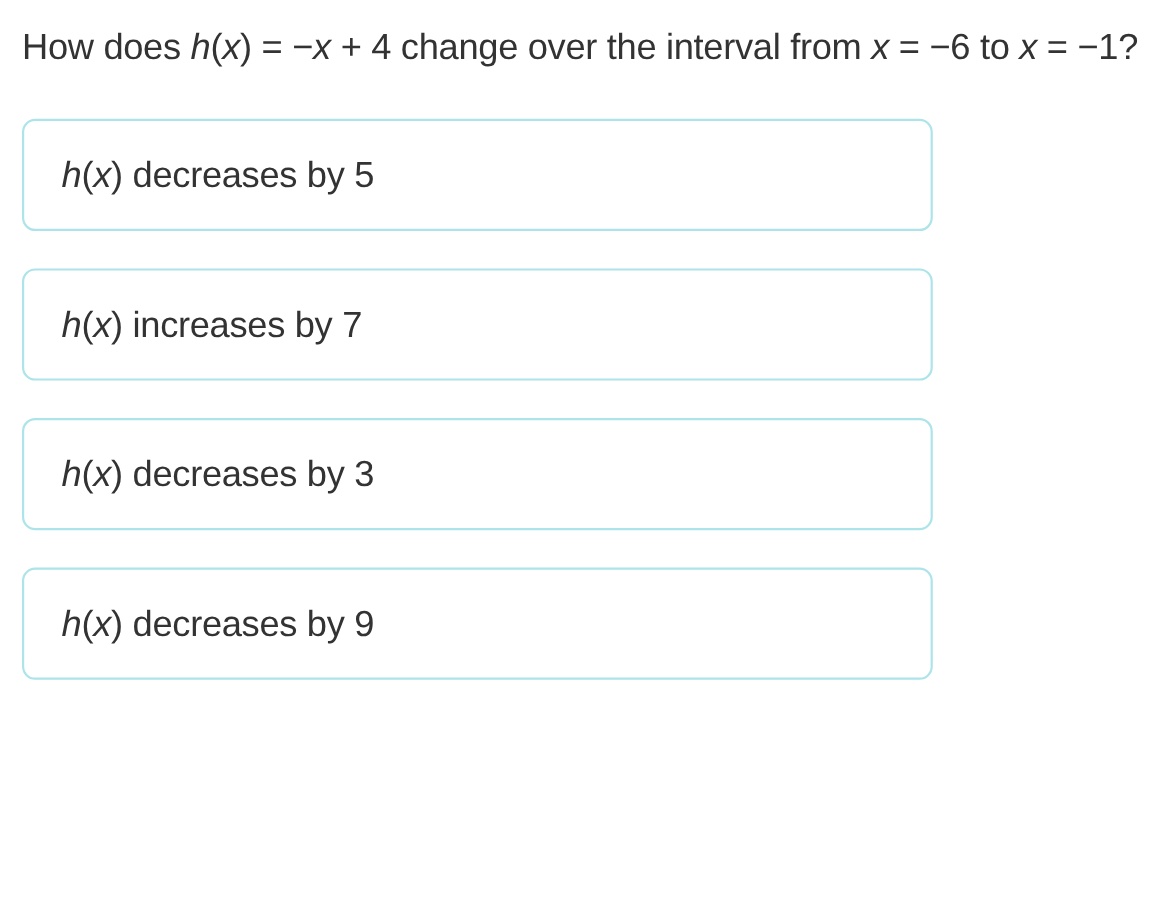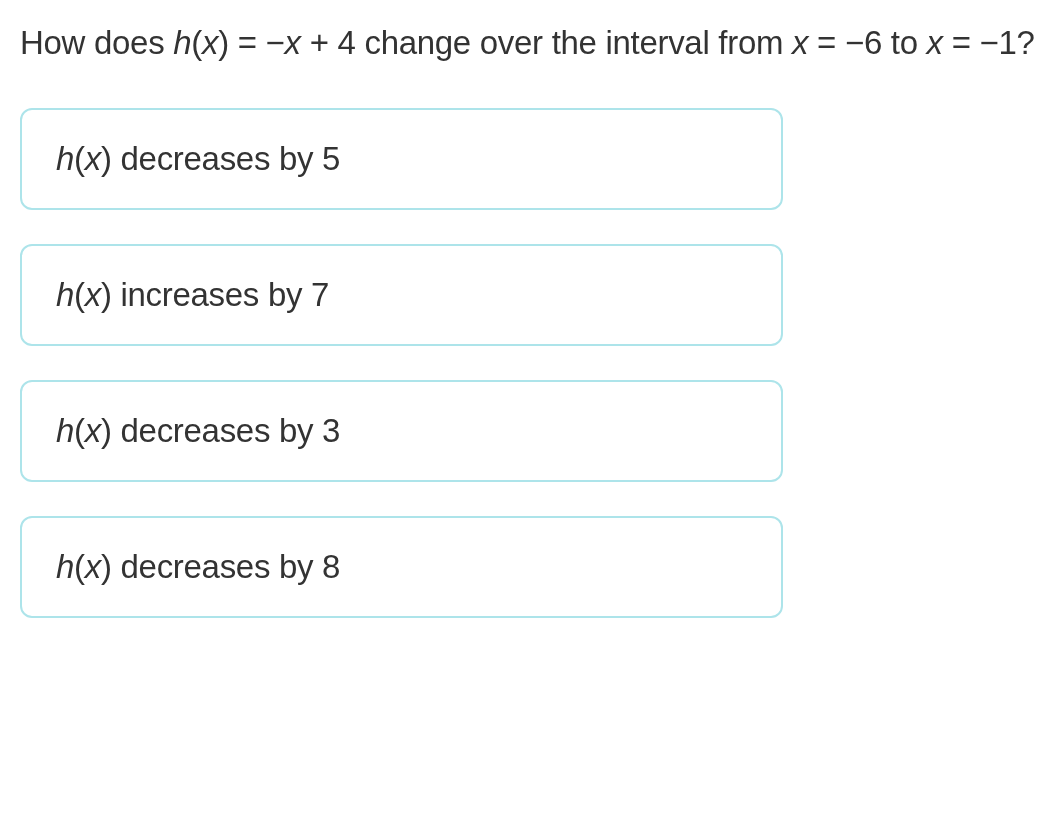--- a/index.html
+++ b/index.html
@@ -21,21 +21,21 @@
       letter-spacing: -0.3px;
     }
     .question .func {
       font-style: italic;
     }
     .question .var-x {
       font-style: italic;
     }
     .answer-option {
       display: block;
-      width: 763px;
+      width: 828px;
       border: 2px solid #ade4ea;
       border-radius: 12px;
       background-color: #ffffff;
       padding: 30px 34px;
       margin-bottom: 34px;
       font-size: 33px;
       color: #333333;
       text-align: left;
       cursor: pointer;
       font-family: Verdana, Geneva, sans-serif;
@@ -58,14 +58,14 @@
 
 <button class="answer-option">
   <span class="func">h</span><span>(</span><span class="func">x</span><span>)</span><span> increases by 7</span>
 </button>
 
 <button class="answer-option">
   <span class="func">h</span><span>(</span><span class="func">x</span><span>)</span><span> decreases by 3</span>
 </button>
 
 <button class="answer-option">
-  <span class="func">h</span><span>(</span><span class="func">x</span><span>)</span><span> decreases by 8</span>
+  <span class="func">h</span><span>(</span><span class="func">x</span><span>)</span><span> decreases by 9</span>
 </button>
 
 </body></html>

